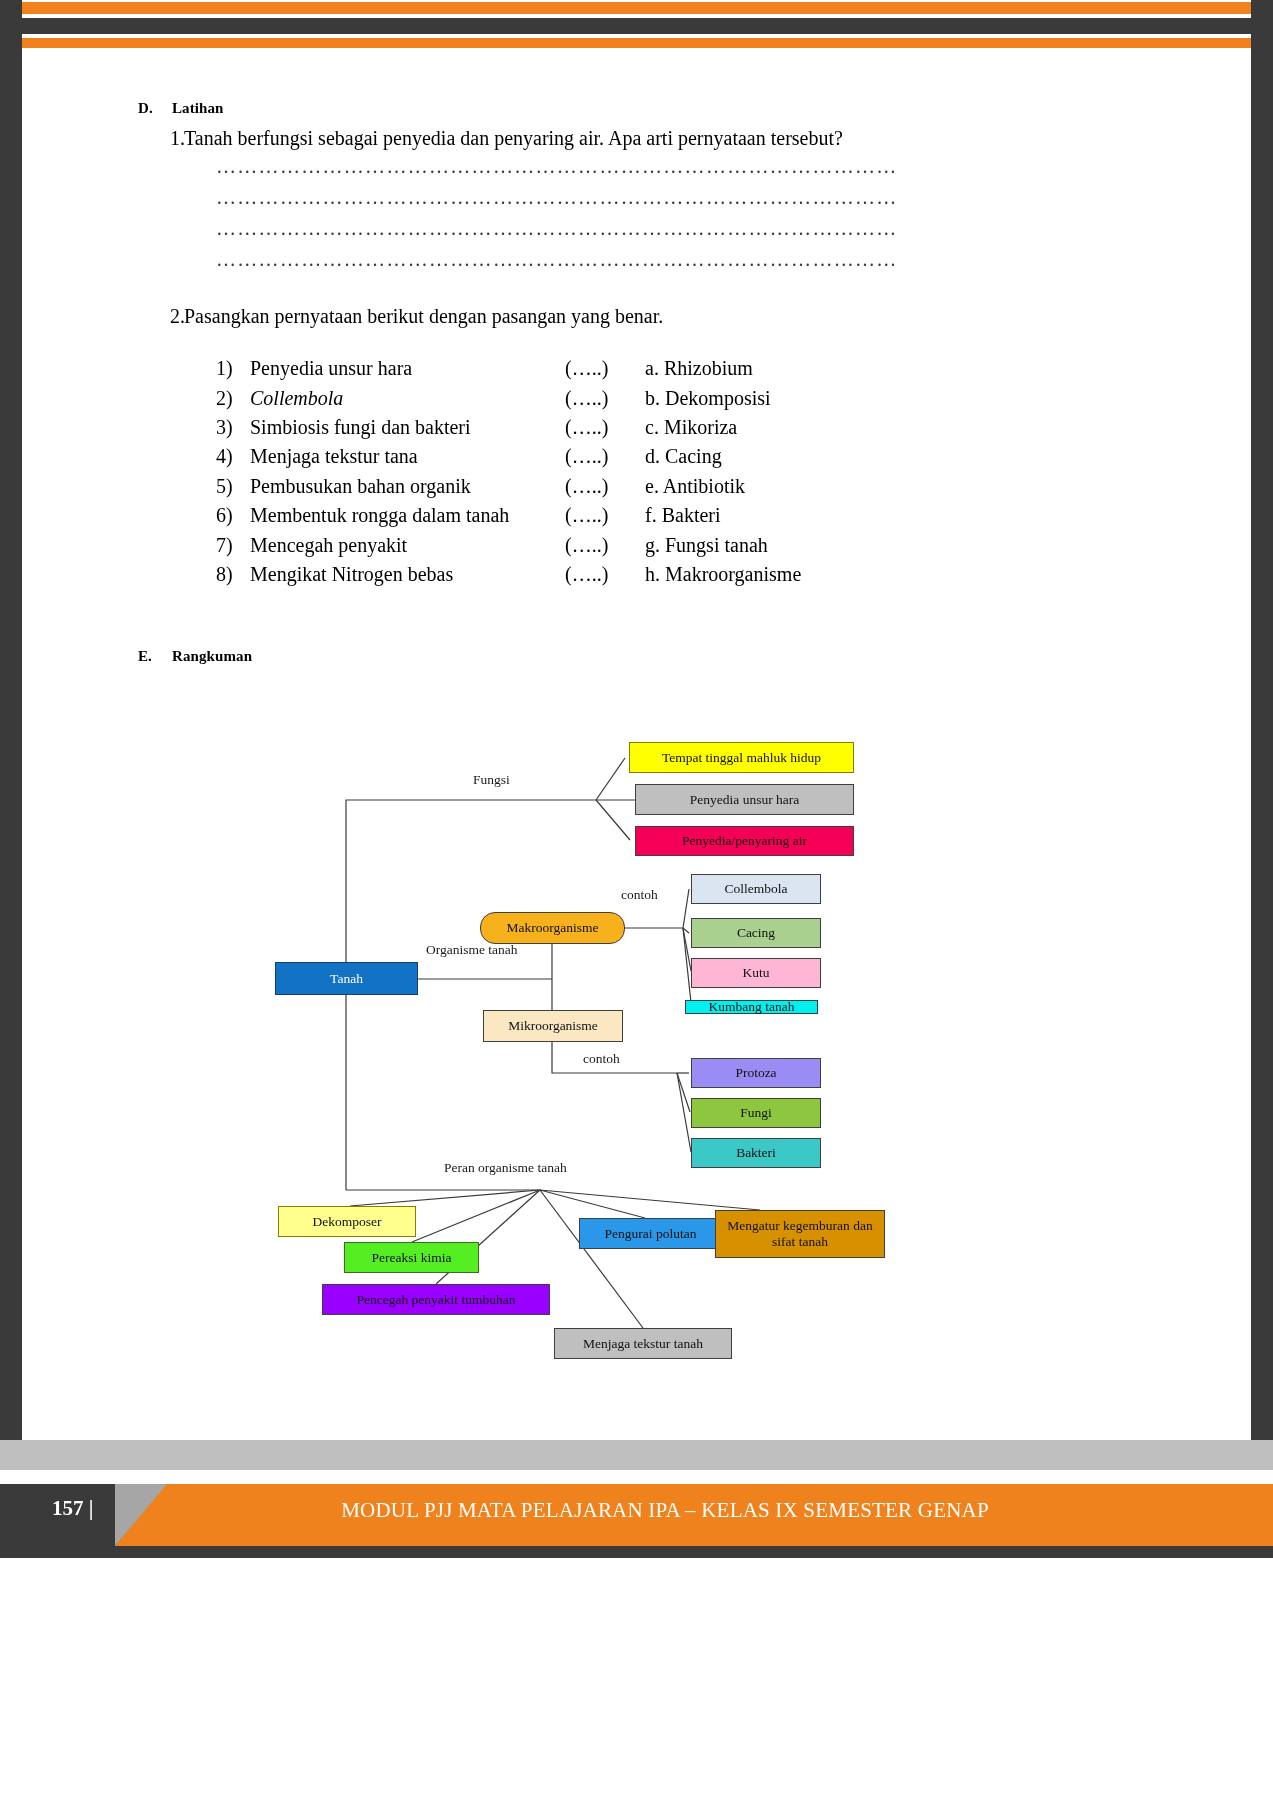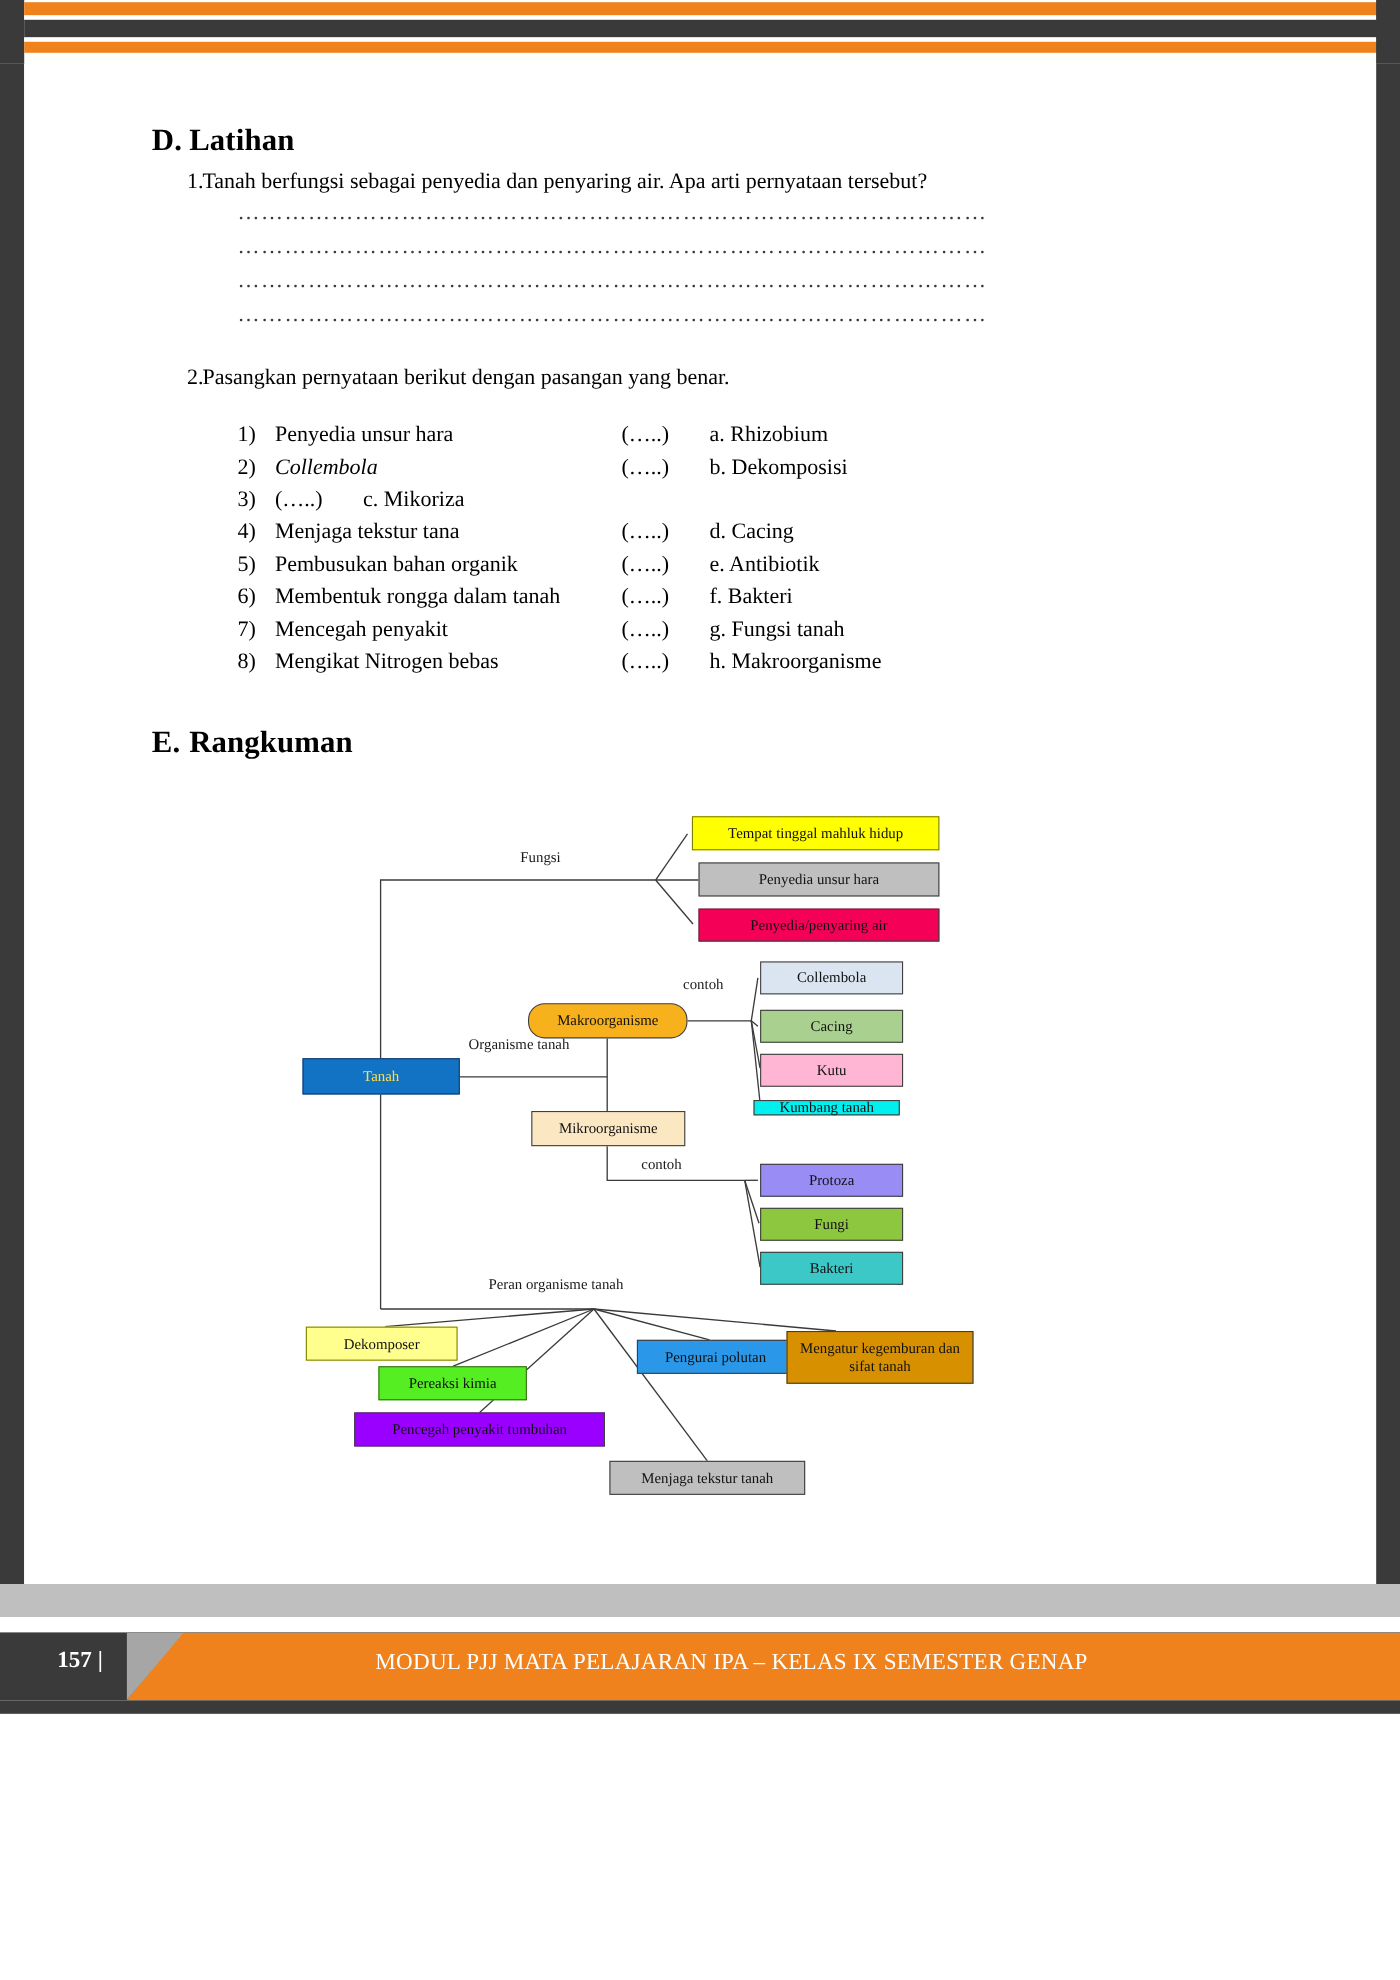--- a/index.html
+++ b/index.html
@@ -24,21 +24,21 @@
 
   
   .edge-left  { position:absolute; left:0;    top:58px; width:22px; height:1682px; background:#3a3a3a; }
   .edge-right { position:absolute; left:1251px; top:58px; width:22px; height:1682px; background:#3a3a3a; }
 
   
   .page { position:absolute; left:22px; top:58px; width:1229px; height:1382px; background:#fff; }
 
   
   .sec-d { position:absolute; left:138px; top:100px; width:800px; }
-  .sec-head { font-weight:bold; font-size:28px; letter-spacing:.1px;margin-top:12px; }
+  .sec-head { font-weight:bold; font-size:15px; letter-spacing:.1px; }
   .sec-head .letter { display:inline-block; width:34px; }
 
   .q-row { display:flex; margin-top:10px; }
   .q-num { width:46px; padding-left:32px; font-size:20px; flex:none; }
   .q-txt { font-size:20px; line-height:1.18; }
 
   .dots { margin-left:78px; width:700px; font-size:20px; letter-spacing:1.3px;
           color:#3a3a3a; white-space:nowrap; overflow:hidden; line-height:1.55; }
 
   
@@ -137,20 +137,21 @@
       <span class="m-right">a. Rhizobium</span>
     </div>
     <div class="match-row">
       <span class="m-idx">2)</span>
       <span class="m-left ital">Collembola</span>
       <span class="m-paren">(…..)</span>
       <span class="m-right">b. Dekomposisi</span>
     </div>
     <div class="match-row">
       <span class="m-idx">3)</span>
+      <span class="m-left">Simbiosis fungi dan bakteri</span>
       <span class="m-paren">(…..)</span>
       <span class="m-right">c.  Mikoriza</span>
     </div>
     <div class="match-row">
       <span class="m-idx">4)</span>
       <span class="m-left">Menjaga tekstur tana</span>
       <span class="m-paren">(…..)</span>
       <span class="m-right">d.  Cacing</span>
     </div>
     <div class="match-row">
@@ -242,21 +243,21 @@
     </div>
   <div class="node" style="left: 445px; top: 310px; width: 133px; height: 14px; background: rgb(0, 240, 240); border-color: rgb(63, 63, 63);">
       <span>Kumbang tanah</span>
     </div>
   <div class="node" style="left: 240px; top: 222px; width: 145px; height: 32px; background: rgb(247, 177, 29); border-color: rgb(63, 63, 63); border-radius: 15px;">
       <span>Makroorganisme</span>
     </div>
   <div class="node" style="left: 243px; top: 320px; width: 140px; height: 32px; background: rgb(251, 232, 195); border-color: rgb(63, 63, 63);">
       <span>Mikroorganisme</span>
     </div>
-  <div class="node" style="left: 35px; top: 272px; width: 143px; height: 33px; background: rgb(18, 114, 196); border-color: rgb(27, 58, 107); color: #fde047;">
+  <div class="node" style="left: 35px; top: 272px; width: 143px; height: 33px; background: rgb(18, 114, 196); border-color: rgb(27, 58, 107); color: #ffffff;">
       <span>Tanah</span>
     </div>
   <div class="node" style="left: 451px; top: 368px; width: 130px; height: 30px; background: rgb(154, 140, 245); border-color: rgb(63, 63, 63);">
       <span>Protoza</span>
     </div>
   <div class="node" style="left: 451px; top: 408px; width: 130px; height: 30px; background: rgb(141, 198, 63); border-color: rgb(63, 63, 63);">
       <span>Fungi</span>
     </div>
   <div class="node" style="left: 451px; top: 448px; width: 130px; height: 30px; background: rgb(61, 200, 200); border-color: rgb(63, 63, 63);">
       <span>Bakteri</span>

